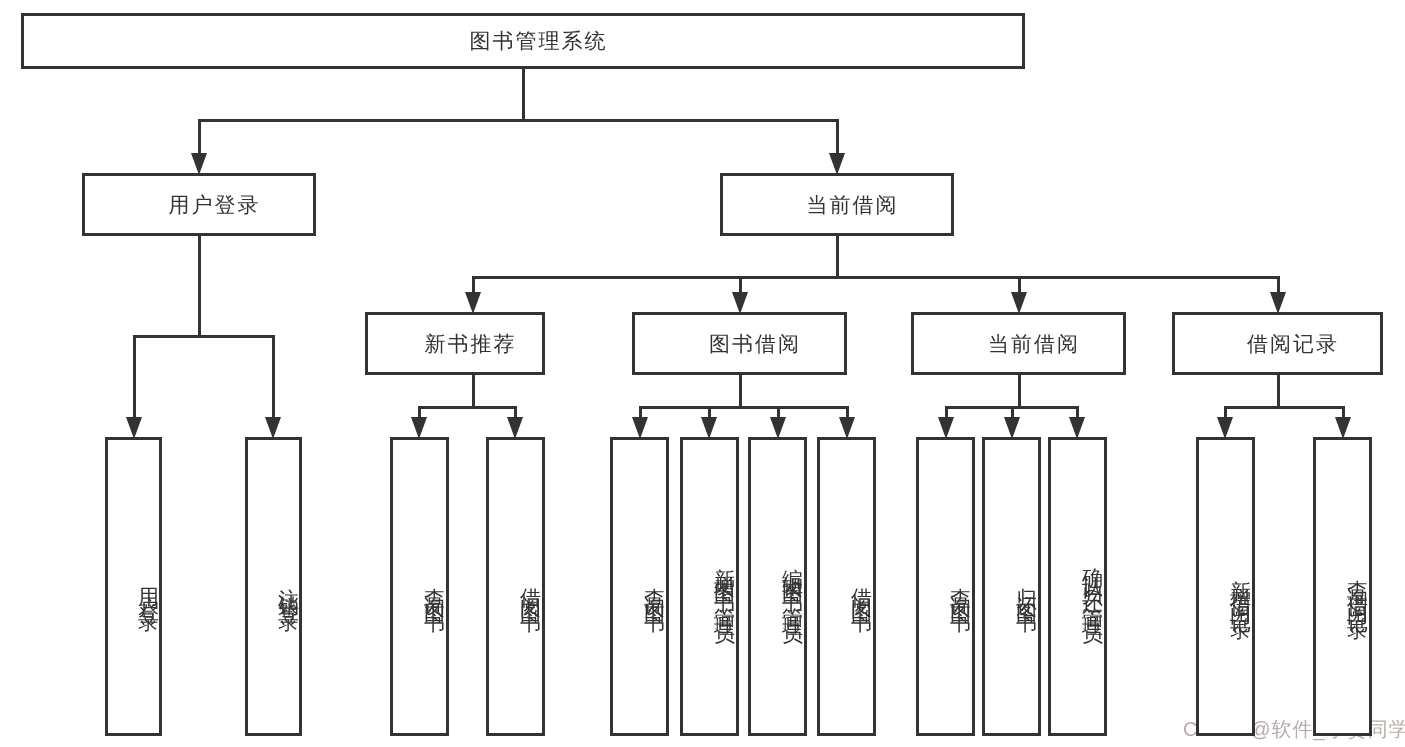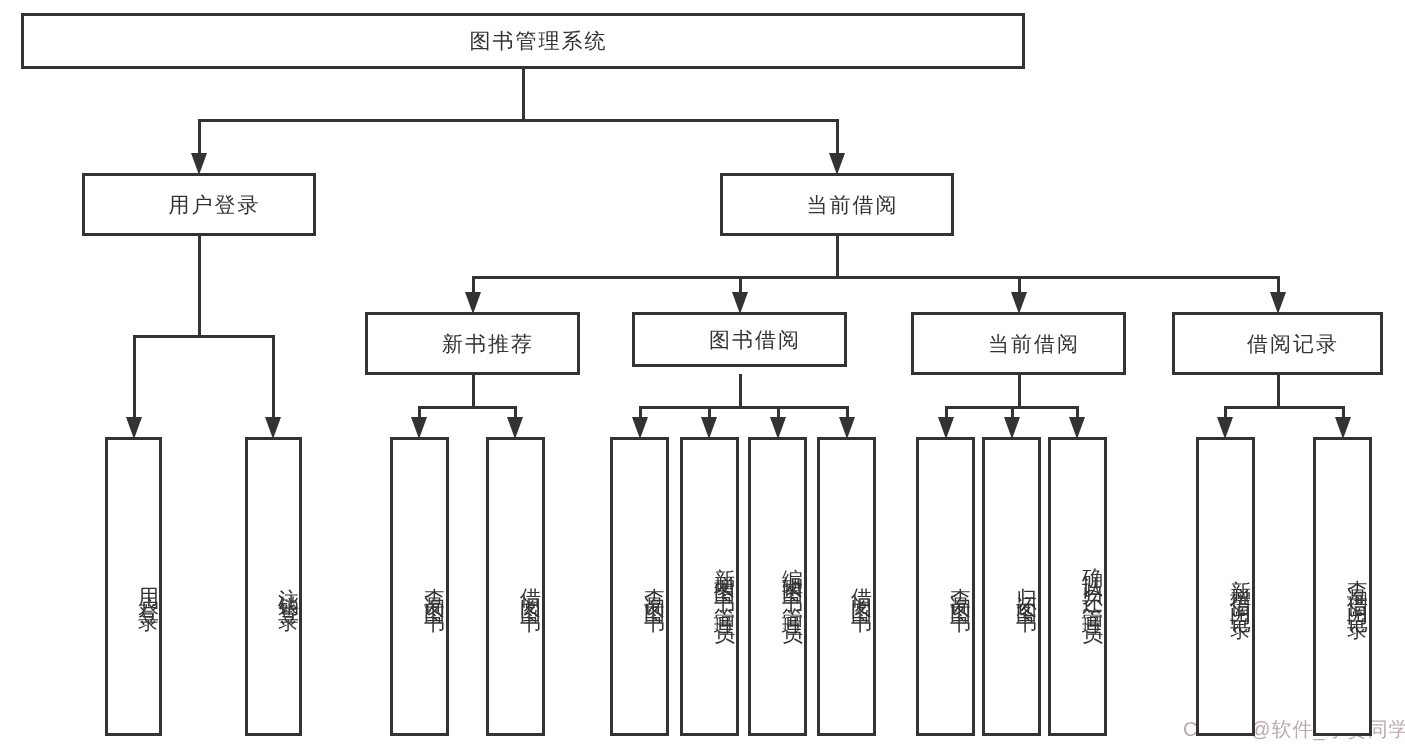--- a/index.html
+++ b/index.html
@@ -114,24 +114,24 @@
     <div class="arrowhead" style="left: 1335px; top: 417px;"></div>
     <div class="node" style="left: 21px; top: 13px; width: 1004px; height: 56px; background: rgb(255, 255, 255);">
       <span class="lbl">图书管理系统</span>
     </div>
     <div class="node" style="left: 82px; top: 173px; width: 234px; height: 63px; background: rgb(255, 255, 255);">
       <span class="lbl">用户登录</span>
     </div>
     <div class="node" style="left: 720px; top: 173px; width: 234px; height: 63px; background: rgb(255, 255, 255);">
       <span class="lbl">当前借阅</span>
     </div>
-    <div class="node" style="left: 365px; top: 312px; width: 215px; height: 63px; background: rgb(255, 255, 255);">
+    <div class="node" style="left: 365px; top: 312px; width: 180px; height: 63px; background: rgb(255, 255, 255);">
       <span class="lbl">新书推荐</span>
     </div>
-    <div class="node" style="left: 632px; top: 312px; width: 215px; height: 55px; background: rgb(255, 255, 255);">
+    <div class="node" style="left: 632px; top: 312px; width: 215px; height: 63px; background: rgb(255, 255, 255);">
       <span class="lbl">图书借阅</span>
     </div>
     <div class="node" style="left: 911px; top: 312px; width: 215px; height: 63px; background: rgb(255, 255, 255);">
       <span class="lbl">当前借阅</span>
     </div>
     <div class="node" style="left: 1172px; top: 312px; width: 211px; height: 63px; background: rgb(255, 255, 255);">
       <span class="lbl">借阅记录</span>
     </div>
     <div class="node vertical" style="left: 105px; top: 437px; width: 57px; height: 299px; background: rgb(255, 255, 255);">
       <span class="lbl">用户登录</span>

